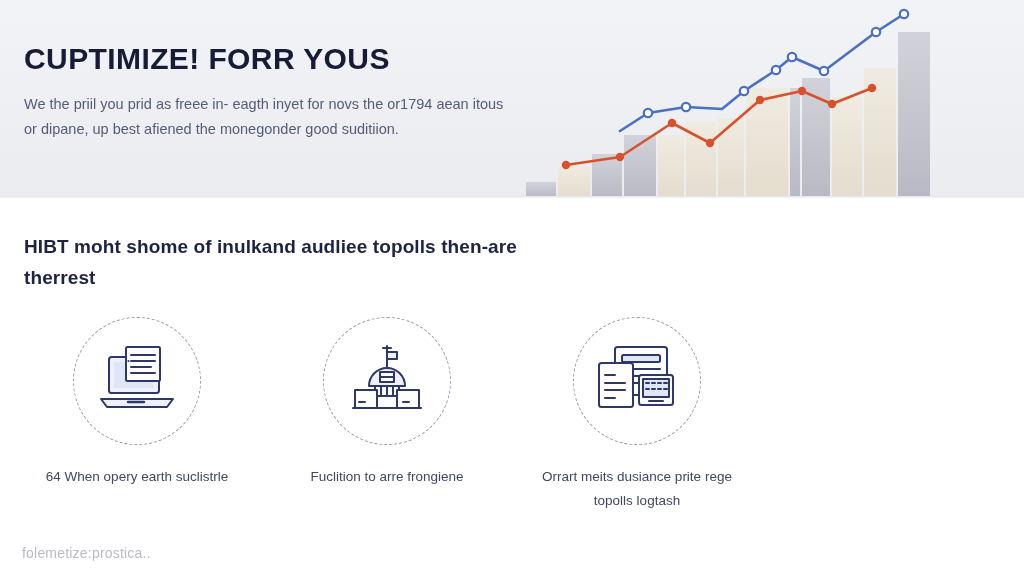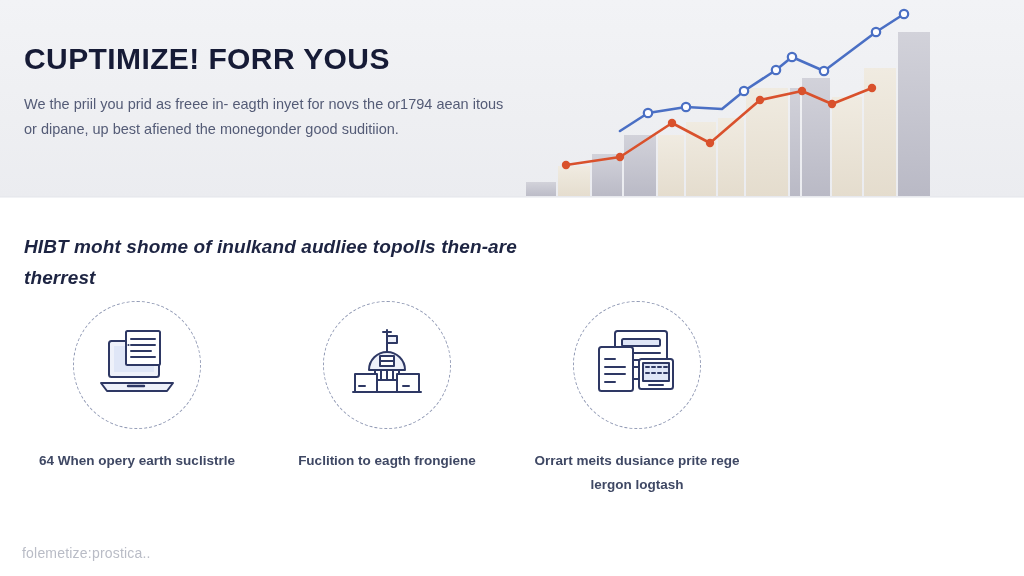--- a/index.html
+++ b/index.html
@@ -91,31 +91,29 @@
     position: absolute;
     left: 24px;
     top: 33px;
     width: 560px;
     margin: 0;
     font-size: 19px;
     line-height: 31px;
     font-weight: 700;
     color: #1d2442;
     letter-spacing: 0.1px;
-    font-style: italic;
   }
 
   #cards {
     position: absolute;
     left: 12px;
-    top: 103px;
+    top: 119px;
     width: 1000px;
     display: flex;
     align-items: flex-start;
-    font-weight: bold;
   }
   .card {
     width: 250px;
     display: flex;
     flex-direction: column;
     align-items: center;
   }
 
   .circle {
     position: relative;
@@ -265,40 +263,40 @@
               <path d="M33 33 h14"></path>
               <rect x="28" y="42" width="24" height="10" fill="#ffffff"></rect>
               <path d="M34 42 v10 M40 42 v10 M46 42 v10"></path>
               <rect x="8" y="46" width="22" height="18" fill="#ffffff"></rect>
               <rect x="50" y="46" width="22" height="18" fill="#ffffff"></rect>
               <path d="M12 58 h6 M56 58 h6"></path>
               <path d="M6 64 h68"></path>
             </g>
           </svg>
         </div>
-        <div class="card-caption">Fuclition to eagth frongiene</div>
+        <div class="card-caption">Fuclition to arre frongiene</div>
       </div>
 
       <div class="card">
         <div class="circle">
           <svg width="88" height="76" viewBox="0 0 88 76">
             <g fill="none" stroke="#2e3864" stroke-width="2" stroke-linejoin="round" stroke-linecap="round">
               <rect x="22" y="4" width="52" height="48" rx="2.5" fill="#ffffff"></rect>
               <rect x="29" y="12" width="38" height="7" rx="1.5" fill="#dfe6f7"></rect>
               <path d="M29 26 h38 M29 33 h26 M29 40 h38"></path>
               <rect x="6" y="20" width="34" height="44" rx="2.5" fill="#ffffff"></rect>
               <path d="M12 32 h10 M12 40 h20 M12 47 h20 M12 55 h10"></path>
               <rect x="46" y="32" width="34" height="30" rx="2.5" fill="#ffffff"></rect>
               <rect x="50" y="36" width="26" height="18" fill="#dfe6f7"></rect>
               <path d="M53 40 h3 M59 40 h3 M65 40 h3 M71 40 h3 M53 46 h3 M59 46 h3 M65 46 h3 M71 46 h3"></path>
               <path d="M56 58 h14"></path>
             </g>
           </svg>
         </div>
-        <div class="card-caption">Orrart meits dusiance prite rege lergon logtash</div>
+        <div class="card-caption">Orrart meits dusiance prite rege topolls logtash</div>
       </div>
 
     </div>
 
     <div id="footnote">folemetize:prostica..</div>
   </div>
 
 </div>
 
 </body></html>

